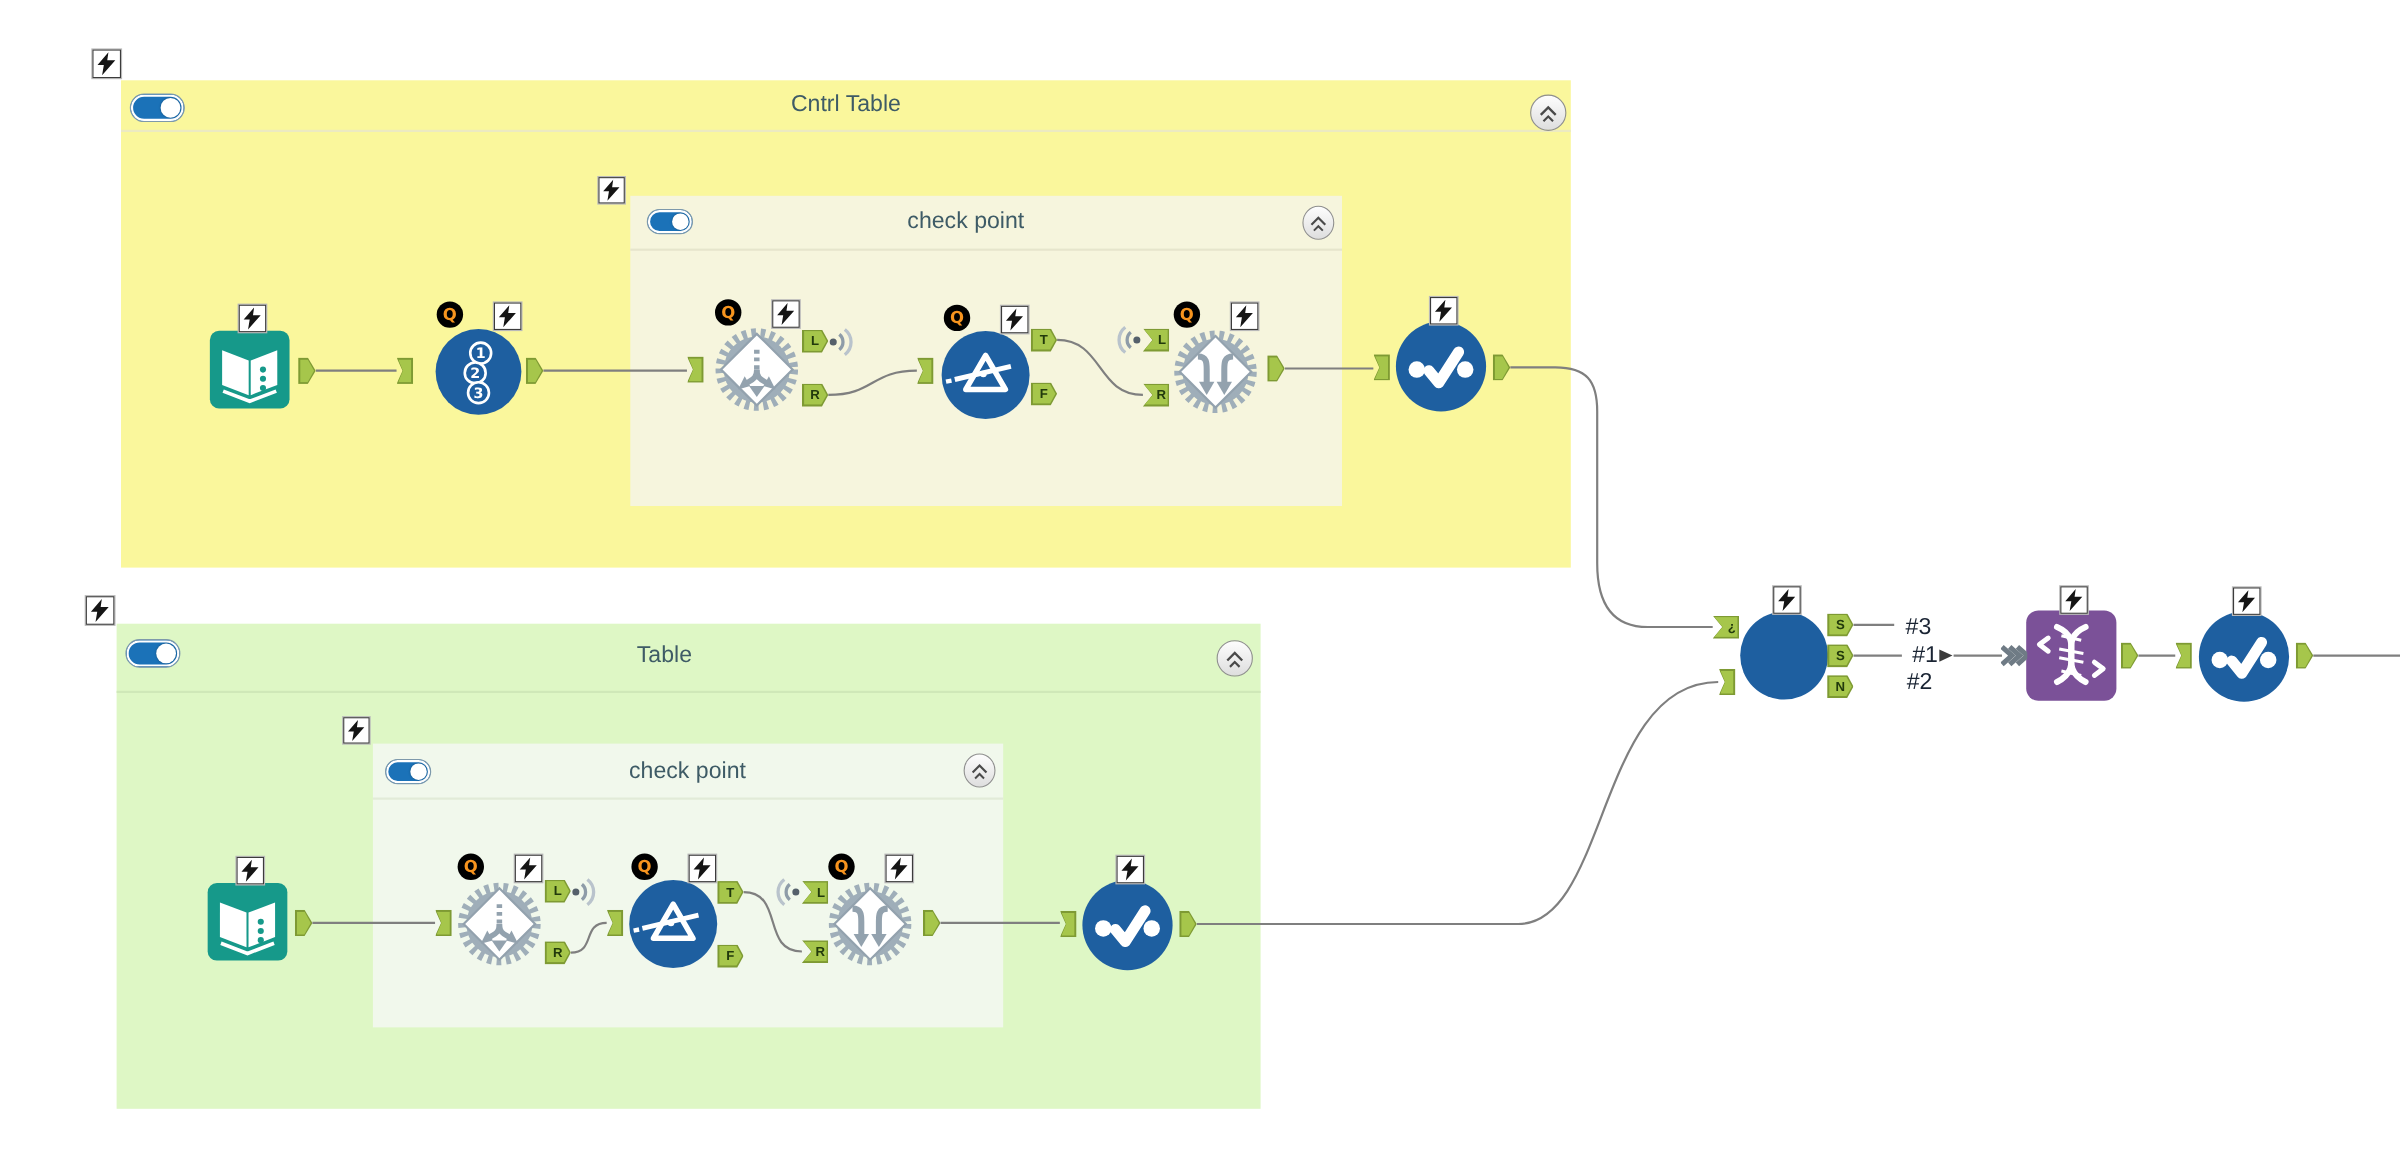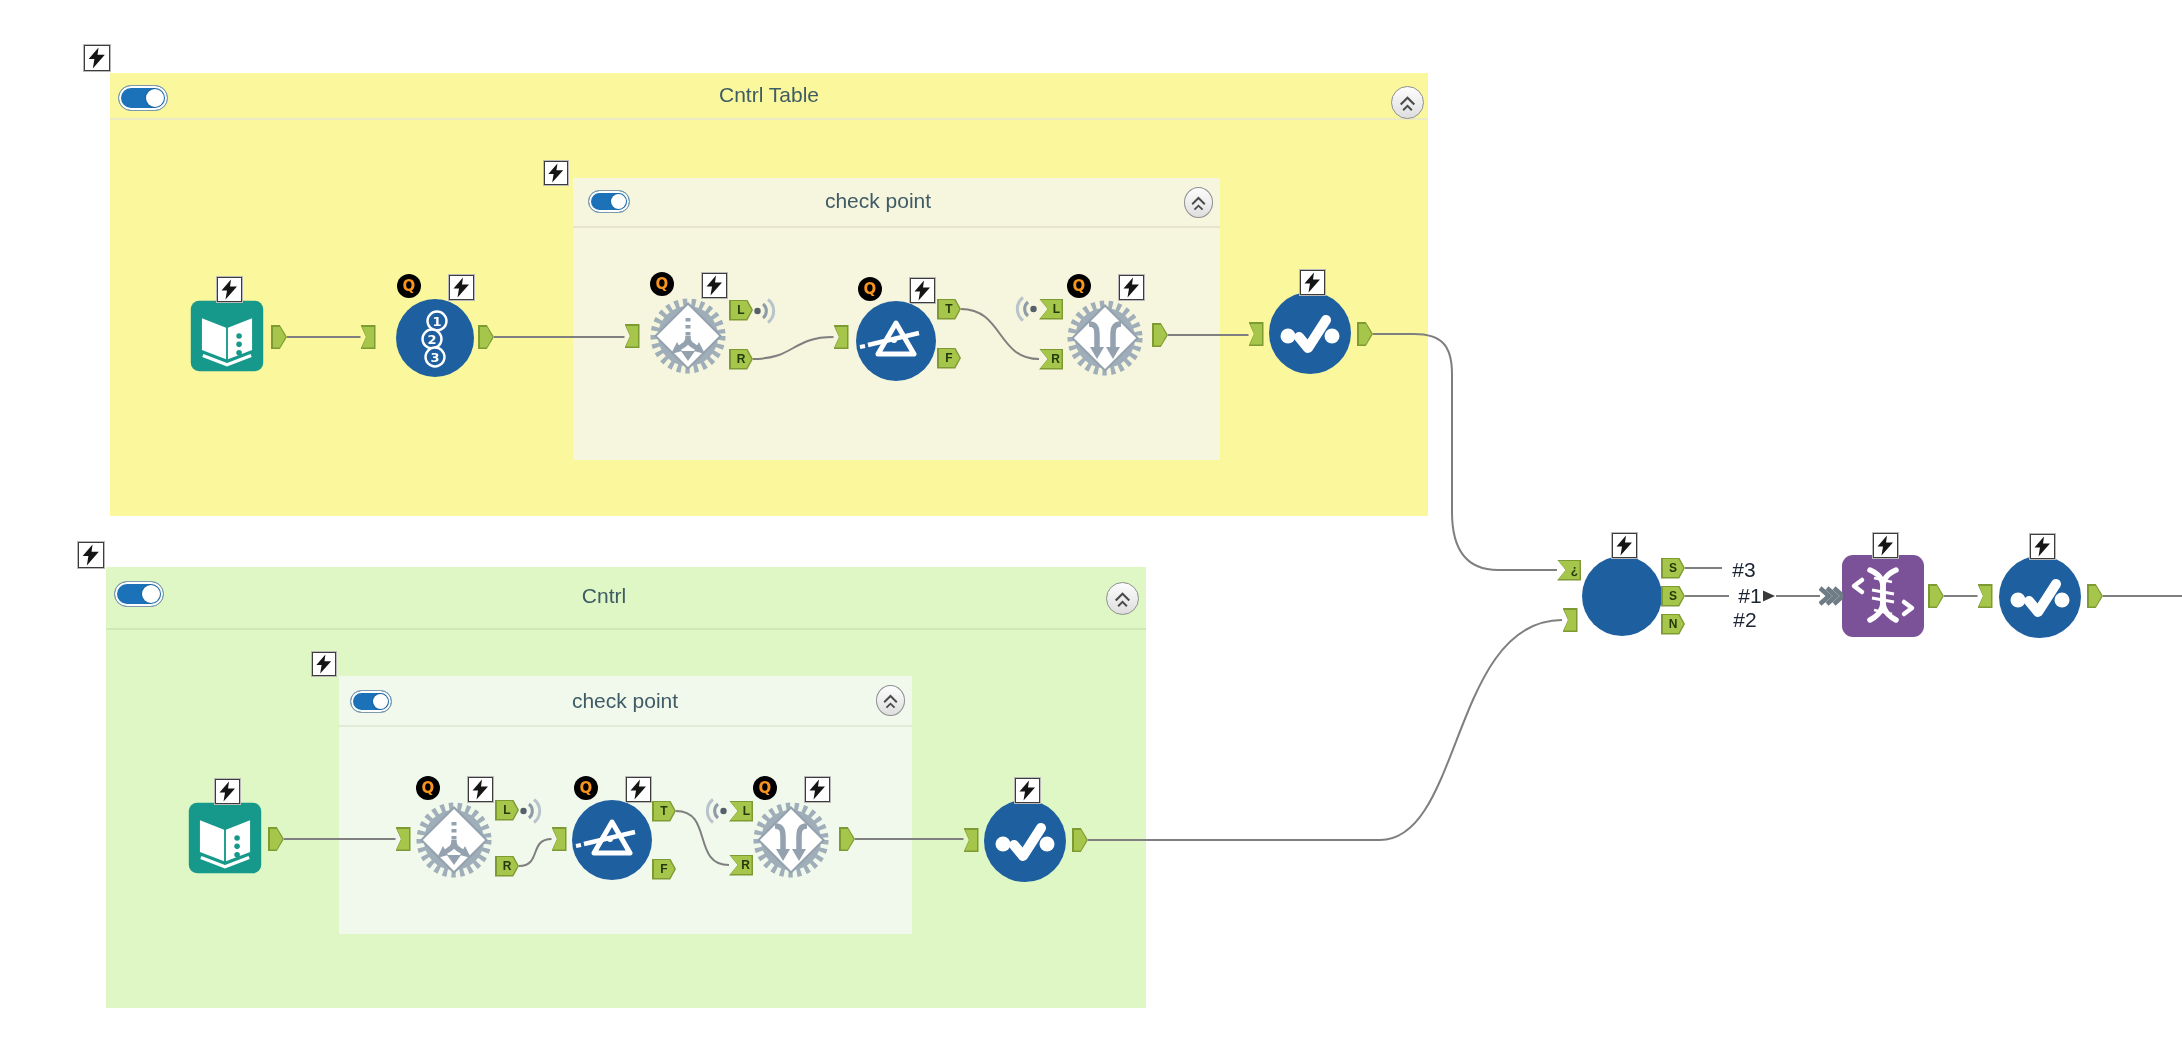--- a/index.html
+++ b/index.html
@@ -69,21 +69,21 @@
     </div>
     <div class="badge-bolt" style="left: 544px; top: 161px; width: 22px; height: 22px;"><svg viewBox="0 0 23 23" style="width:100%;height:100%">
         <polygon points="13,1.5 3.5,12.5 9,12.5 7.5,21.5 19,8.5 12,8.5" fill="#151515"></polygon>
       </svg></div>
     <div class="container" style="left: 106px; top: 567px; width: 1040px; height: 441px; background: rgb(222, 247, 197);">
       <div class="container-header" style="height: 61px; border-bottom: 2px solid rgb(207, 232, 184);"></div>
     </div>
     <div class="toggle" style="left: 114px; top: 581px; width: 48px; height: 24px;">
       <div class="knob"></div>
     </div>
-    <div class="ctitle" style="left: 604px; top: 596px;">Cntrl</div>
+    <div class="ctitle" style="left: 604px; top: 596px;">Table</div>
     <div class="collapse-btn" style="left: 1106px; top: 582px; width: 31px; height: 31px;">
       <svg viewBox="-15 -16 30 32" style="width:100%;height:100%">
         <path d="M -7 2 L 0 -5 L 7 2" fill="none" stroke="#4a4a4a" stroke-width="2.2"></path>
         <path d="M -4.5 8 L 0 3.5 L 4.5 8" fill="none" stroke="#4a4a4a" stroke-width="2"></path>
       </svg>
     </div>
     <div class="badge-bolt" style="left: 78px; top: 542px; width: 24px; height: 24px;"><svg viewBox="0 0 23 23" style="width:100%;height:100%">
         <polygon points="13,1.5 3.5,12.5 9,12.5 7.5,21.5 19,8.5 12,8.5" fill="#151515"></polygon>
       </svg></div>
     <div class="container" style="left: 339px; top: 676px; width: 573px; height: 258px; background: rgb(241, 248, 236);">

